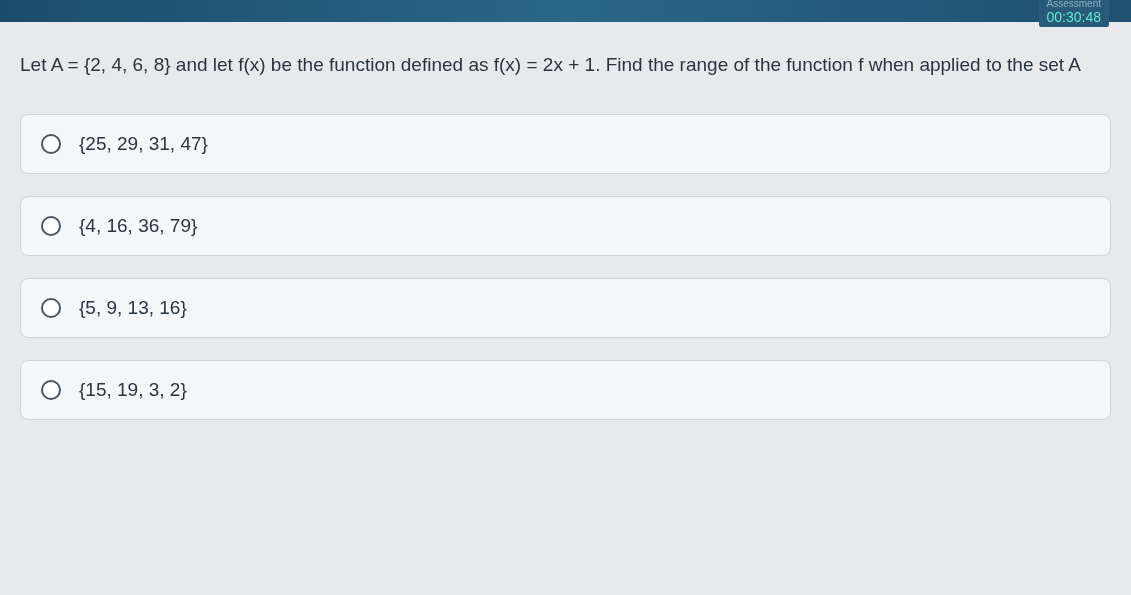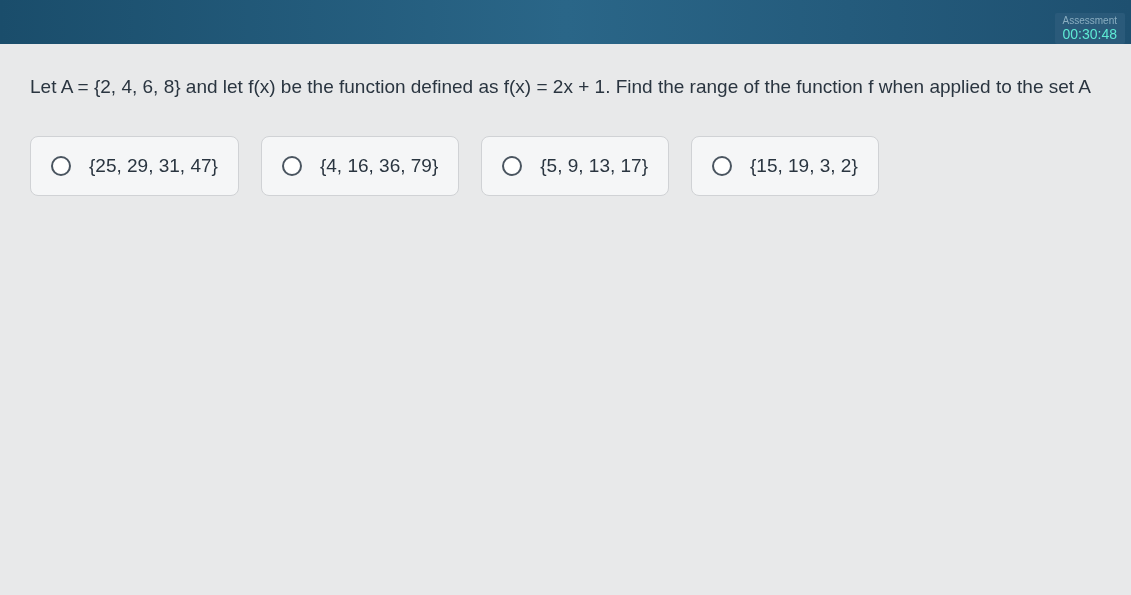--- a/index.html
+++ b/index.html
@@ -8,26 +8,26 @@
       box-sizing: border-box;
     }
     body {
       font-family: Arial, sans-serif;
       background: #e8e9ea;
       width: 1131px;
       height: 595px;
       overflow: hidden;
     }
     .header-bar {
-      height: 44px;
+      height: 22px;
       background: linear-gradient(to right, #1a4d6b 0%, #2a6688 50%, #1e5070 100%);
       display: flex;
       justify-content: flex-end;
-      align-items: flex-end;
-      padding-right: 6px;
+      align-items: center;
+      padding-right: 22px;
     }
     .timer-box {
       background: #2a5a7a;
       color: #d0e0ea;
       font-size: 12px;
       padding: 2px 8px;
       display: flex;
       flex-direction: column;
       align-items: center;
       border-radius: 2px;
@@ -35,31 +35,30 @@
     .timer-label {
       font-size: 10px;
       color: #8aadc0;
     }
     .timer-value {
       font-size: 14px;
       color: #5eead4;
     }
     .content {
       padding: 30px 20px 20px 20px;
-      margin-left: 10px;
     }
     .question-text {
       font-size: 19px;
       color: #2a3540;
       margin-bottom: 35px;
       line-height: 1.4;
     }
     .options {
       display: flex;
-      flex-direction: row;
+      flex-direction: column;
       gap: 22px;
     }
     .option-item {
       background: #f5f6f7;
       border: 1px solid #d0d2d5;
       border-radius: 8px;
       padding: 18px 20px;
       display: flex;
       align-items: center;
       gap: 18px;
@@ -95,20 +94,20 @@
     <div class="option-item">
       <span class="radio-circle"></span>
       <span class="option-label">{25, 29, 31, 47}</span>
     </div>
     <div class="option-item">
       <span class="radio-circle"></span>
       <span class="option-label">{4, 16, 36, 79}</span>
     </div>
     <div class="option-item">
       <span class="radio-circle"></span>
-      <span class="option-label">{5, 9, 13, 17}</span>
+      <span class="option-label">{5, 9, 13, 16}</span>
     </div>
     <div class="option-item">
       <span class="radio-circle"></span>
       <span class="option-label">{15, 19, 3, 2}</span>
     </div>
   </div>
 </div>
 
 </body></html>

